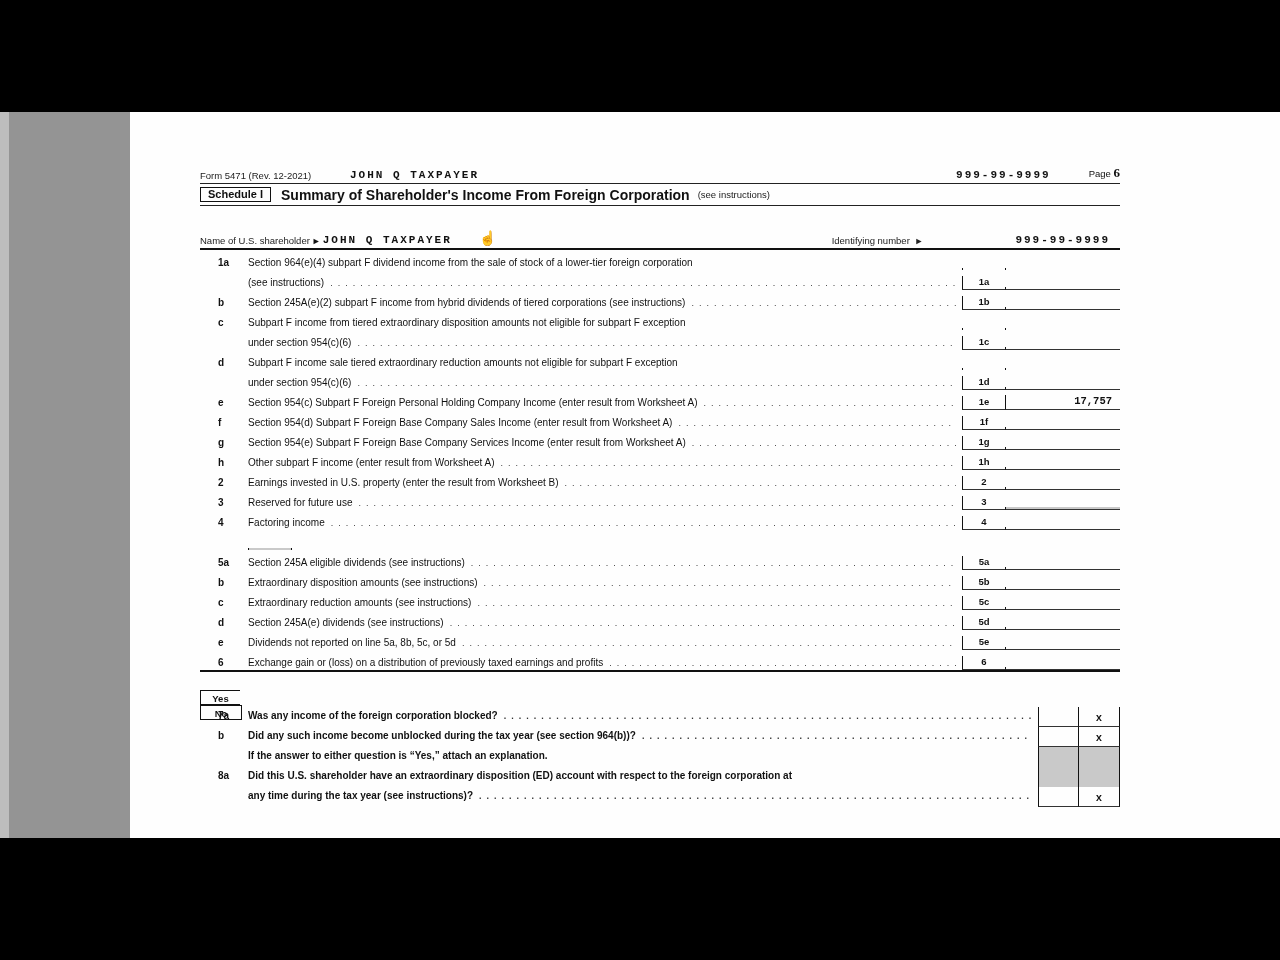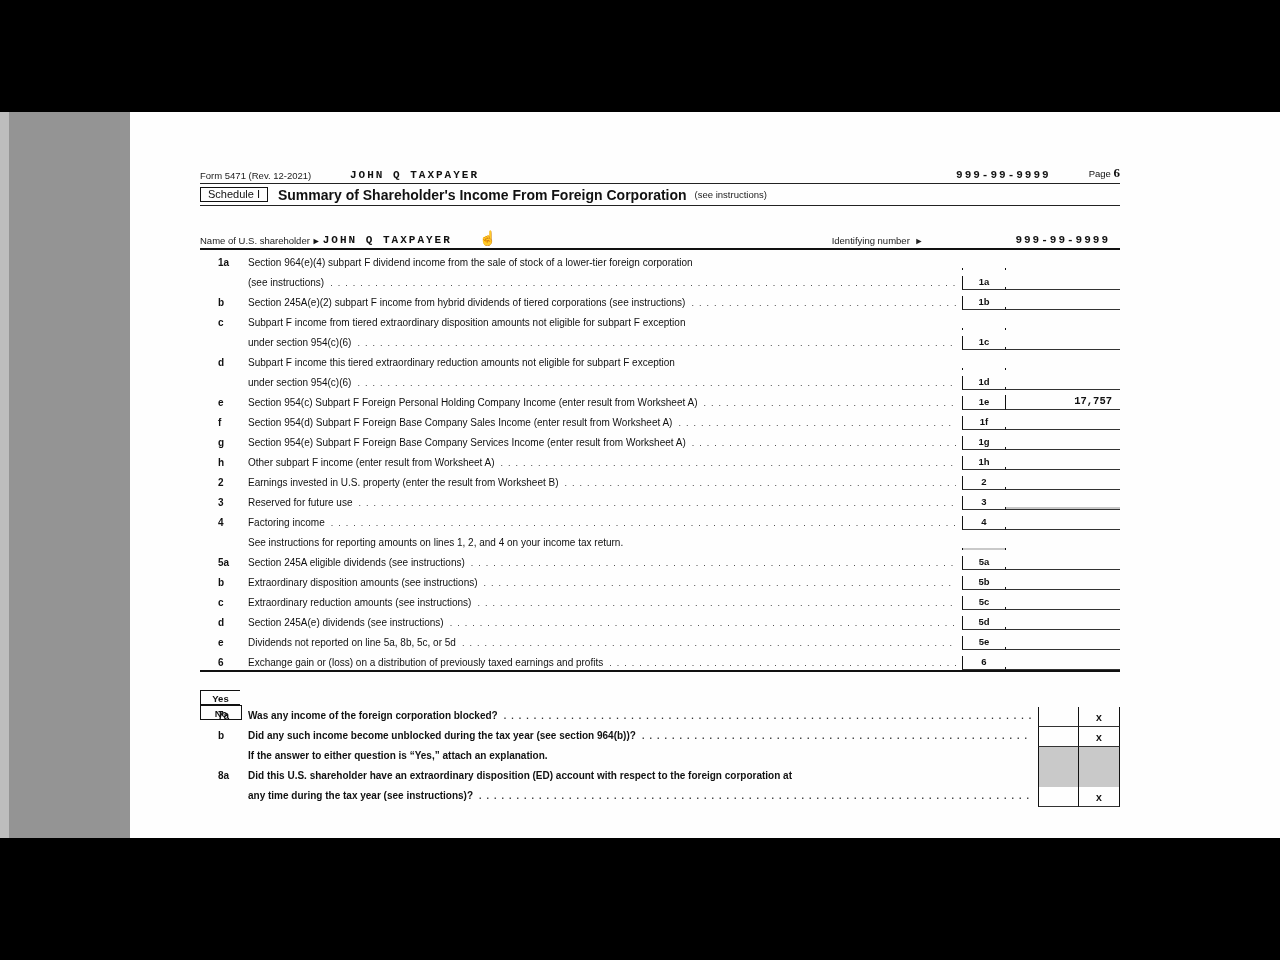--- a/index.html
+++ b/index.html
@@ -21,21 +21,21 @@
   .form-id { width:150px; font-size:9.5px; color:#222; }
   .mono { font-family:"Liberation Mono", "DejaVu Sans Mono", monospace; font-weight:bold; }
   .hdr-name { font-size:11px; letter-spacing:2px; }
   .hdr-spacer { flex:1; }
   .hdr-ssn { font-size:11px; letter-spacing:2px; margin-right:38px; }
   .hdr-page { font-size:9.5px; }
   .hdr-page b { font-size:13px; font-family:"Liberation Serif", serif; }
 
   
   .sched-row { display:flex; align-items:center; height:21px; border-bottom:1px solid #222; }
-  .sched-box { border:1.5px solid #111; font-weight:normal; font-size:11px; padding:0 7px 1px 7px; margin-right:10px; }
+  .sched-box { border:1.5px solid #111; font-weight:bold; font-size:11px; padding:0 7px 1px 7px; margin-right:10px; }
   .sched-title { font-weight:bold; font-size:14px; }
   .sched-see { font-size:9.5px; margin-left:8px; color:#222; }
 
   .intro { font-size:10px; line-height:19px; margin-top:4px; color:#1a1a1a; }
   .intro-gap { height:14px; }
 
   
   .name-row { display:flex; align-items:flex-end; height:26px; border-bottom:2px solid #111; padding-bottom:2px; }
   .small-label { font-size:9.5px; color:#222; }
   .arrow { font-size:9px; margin:0 2px; }
@@ -148,21 +148,21 @@
             <span class="ldesc">
               <span>under section 954(c)(6)</span>
               <span class="dots">..........................................................................................................................................................................</span>
             </span>
             <span class="lref cellbottom">1c</span>
             <span class="lamt mono cellbottom"></span>
           </div>
           <div class="trow">
             <span class="lnum">d</span>
             <span class="ldesc">
-              <span>Subpart F income this tiered extraordinary reduction amounts not eligible for subpart F exception</span>
+              <span>Subpart F income sale tiered extraordinary reduction amounts not eligible for subpart F exception</span>
             </span>
             <span class="lref"></span>
             <span class="lamt mono"></span>
           </div>
           <div class="trow">
             <span class="lnum"></span>
             <span class="ldesc">
               <span>under section 954(c)(6)</span>
               <span class="dots">..........................................................................................................................................................................</span>
             </span>
@@ -227,23 +227,20 @@
             <span class="lnum">4</span>
             <span class="ldesc">
               <span>Factoring income</span>
               <span class="dots">..........................................................................................................................................................................</span>
             </span>
             <span class="lref cellbottom">4</span>
             <span class="lamt mono cellbottom"></span>
           </div>
           <div class="trow">
             <span class="lnum"></span>
-            <span class="ldesc">
-              <span>See instructions for reporting amounts on lines 1, 2, and 4 on your income tax return.</span>
-            </span>
             <span class="lref shaded"></span>
             <span class="lamt mono"></span>
           </div>
           <div class="trow">
             <span class="lnum">5a</span>
             <span class="ldesc">
               <span>Section 245A eligible dividends (see instructions)</span>
               <span class="dots">..........................................................................................................................................................................</span>
             </span>
             <span class="lref cellbottom">5a</span>

